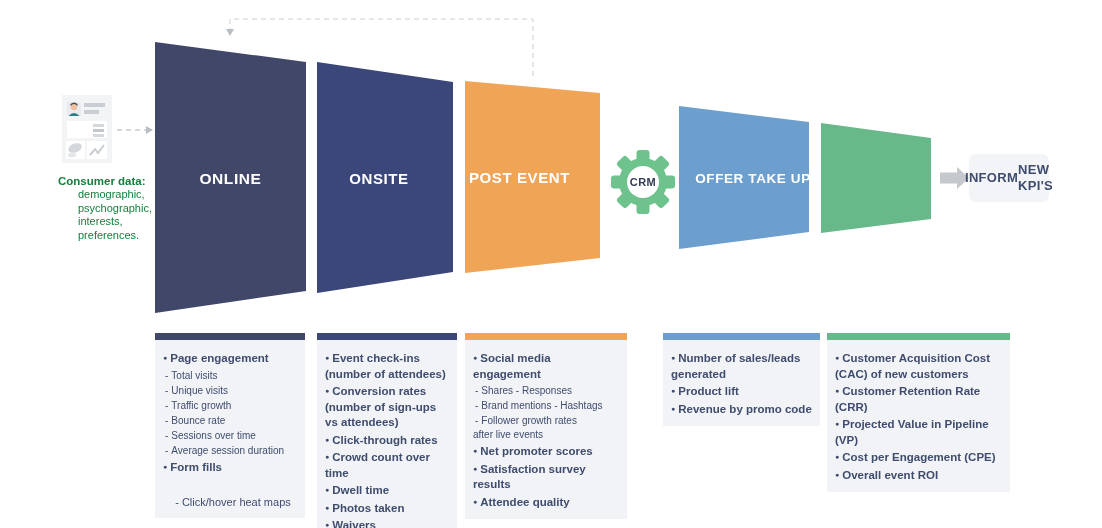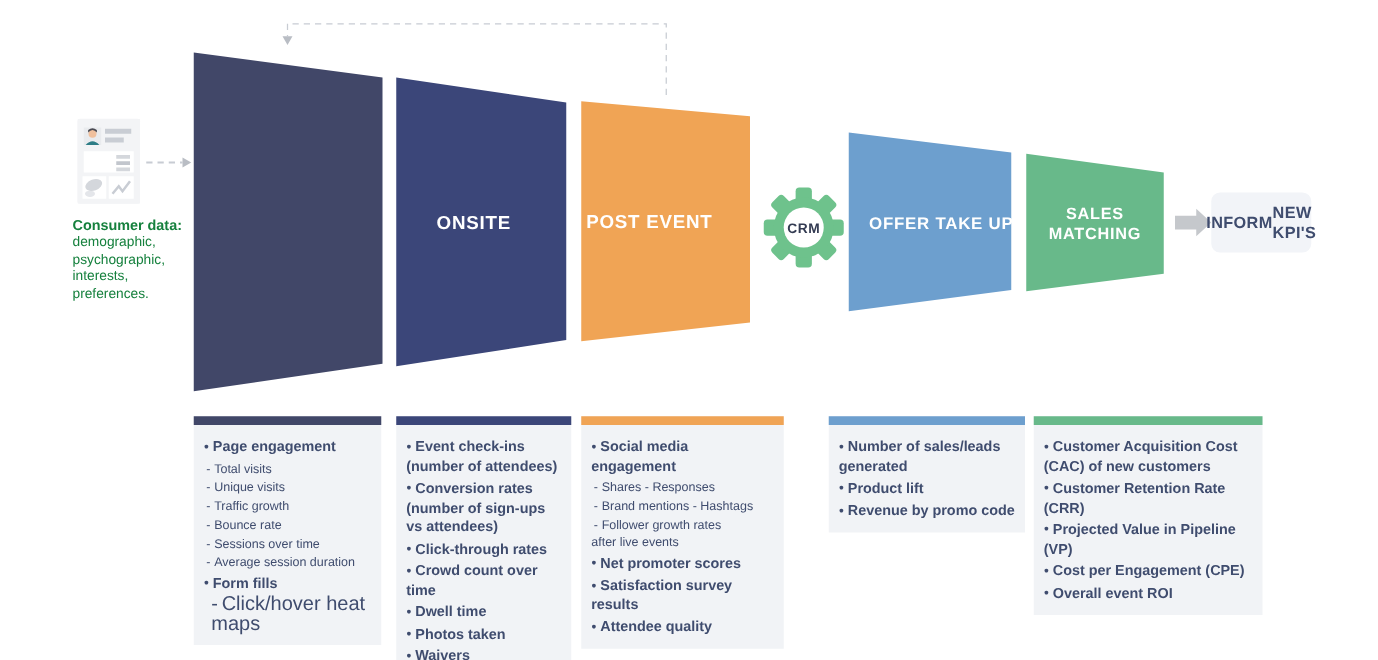--- a/index.html
+++ b/index.html
@@ -5,21 +5,21 @@
   html,body{margin:0;padding:0;background:#ffffff;}
   body{font-family:"Liberation Sans","DejaVu Sans",sans-serif;}
   #canvas{position:relative;width:1102px;height:528px;background:#fff;overflow:hidden;}
 
   .abs{position:absolute;}
 
   
   .source-card{left:62px;top:95px;width:50px;height:68px;background:#f3f4f6;border-radius:2px;}
   .source-caption{left:58px;top:174px;width:100px;color:#15803d;}
   .source-caption .title{font-weight:bold;font-size:11.5px;line-height:14px;}
-  .source-caption .line{font-size:11px;line-height:13.5px;}
+  .source-caption .line{font-size:11px;line-height:13.5px;margin-left:20px;}
 
   
   .stage-label{color:#ffffff;font-weight:bold;letter-spacing:0.6px;text-align:center;white-space:nowrap;}
   .lbl-online{left:155px;top:170px;width:151px;font-size:15.5px;}
   .lbl-onsite{left:317px;top:170px;width:124px;font-size:15px;}
   .lbl-post{left:465px;top:169px;width:109px;font-size:15px;}
   .lbl-offer{left:679px;top:171px;width:148px;font-size:13.5px;}
   .lbl-sales{left:821px;top:163px;width:110px;font-size:13px;line-height:16px;white-space:normal;}
 
   
@@ -35,21 +35,21 @@
   .box-2{left:317px;top:333px;width:140px;min-height:194px;}
   .box-3{left:465px;top:333px;width:162px;min-height:132px;}
   .box-4{left:663px;top:333px;width:157px;min-height:84px;}
   .box-5{left:827px;top:333px;width:183px;min-height:112px;}
 
   .metric-item{color:#3f4c6e;}
   .metric-item.bullet{font-size:11.5px;font-weight:bold;line-height:15.5px;margin:1px 0;}
   .metric-item.bullet .marker{font-size:7px;vertical-align:2px;margin-right:3px;}
   .metric-item.dash{font-size:10px;font-weight:normal;line-height:15px;padding-left:2px;}
   .metric-item.dash .marker{margin-right:3px;}
-  .metric-item.dash-lg{font-size:16px;font-weight:normal;line-height:16px;padding-left:6px;margin-top:1px;}
+  .metric-item.dash-lg{font-size:11px;font-weight:normal;line-height:16px;padding-left:6px;margin-top:19px;text-align:center;}
   .metric-item.dash-lg .marker{margin-right:3px;}
   .metric-item.plain{font-size:10px;font-weight:normal;line-height:14px;}
 </style>
 </head>
 <body>
 
 <div id="canvas">
 
   <svg class="abs" style="left:0;top:0;" width="1102" height="528" viewBox="0 0 1102 528">
 
@@ -102,24 +102,24 @@
   </div>
 
   <div class="abs source-caption">
     <div class="title">Consumer data:</div>
     <div class="line">demographic,</div>
     <div class="line">psychographic,</div>
     <div class="line">interests,</div>
     <div class="line">preferences.</div>
   </div>
 
+  <div class="abs stage-label lbl-online">ONLINE</div>
   <div class="abs stage-label lbl-onsite">ONSITE</div>
   <div class="abs stage-label lbl-post">POST EVENT</div>
   <div class="abs stage-label lbl-offer">OFFER TAKE UP</div>
-  <div class="abs stage-label lbl-sales">SALES MATCHING</div>
 
   <div class="abs kpi-box">
     <div>INFORM</div>
     <div>NEW KPI'S</div>
   </div>
 
   <div class="abs metric-box box-1">
     <div class="metric-bar" style="background: rgb(65, 71, 104);"></div>
     <div class="metric-body">
         <div class="metric-item bullet"><span class="marker">●</span><span>Page engagement</span></div>

